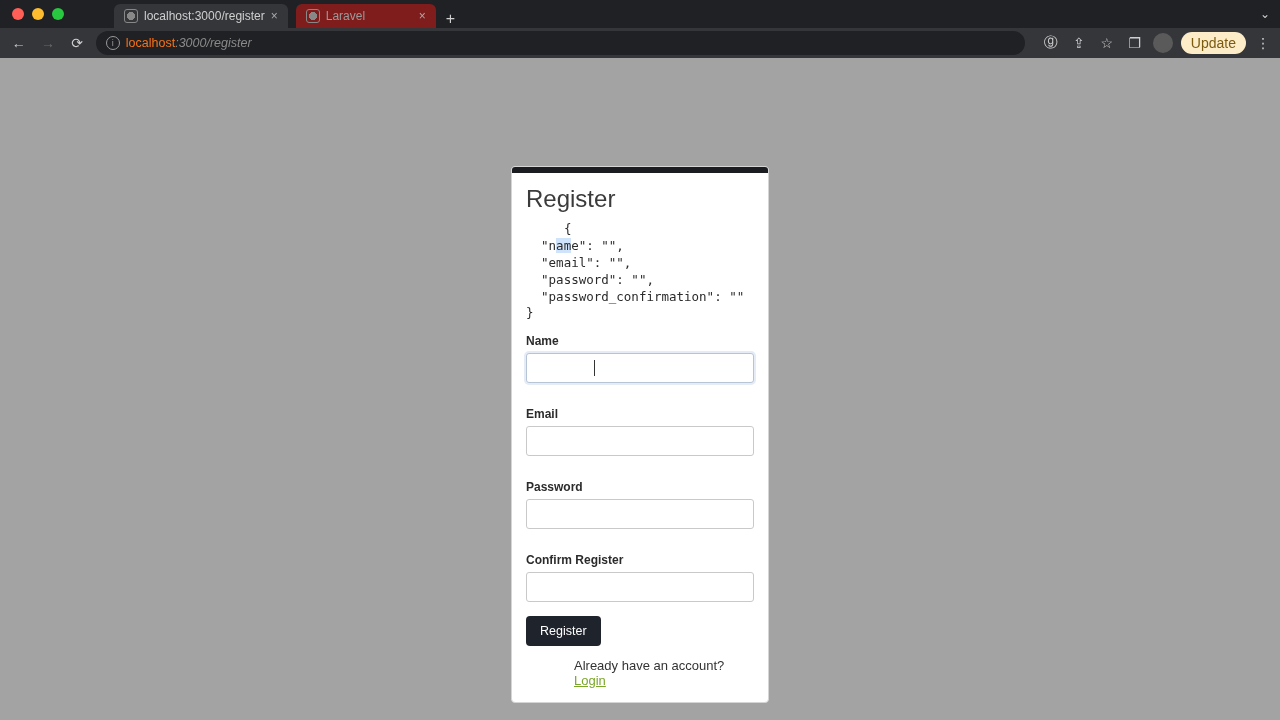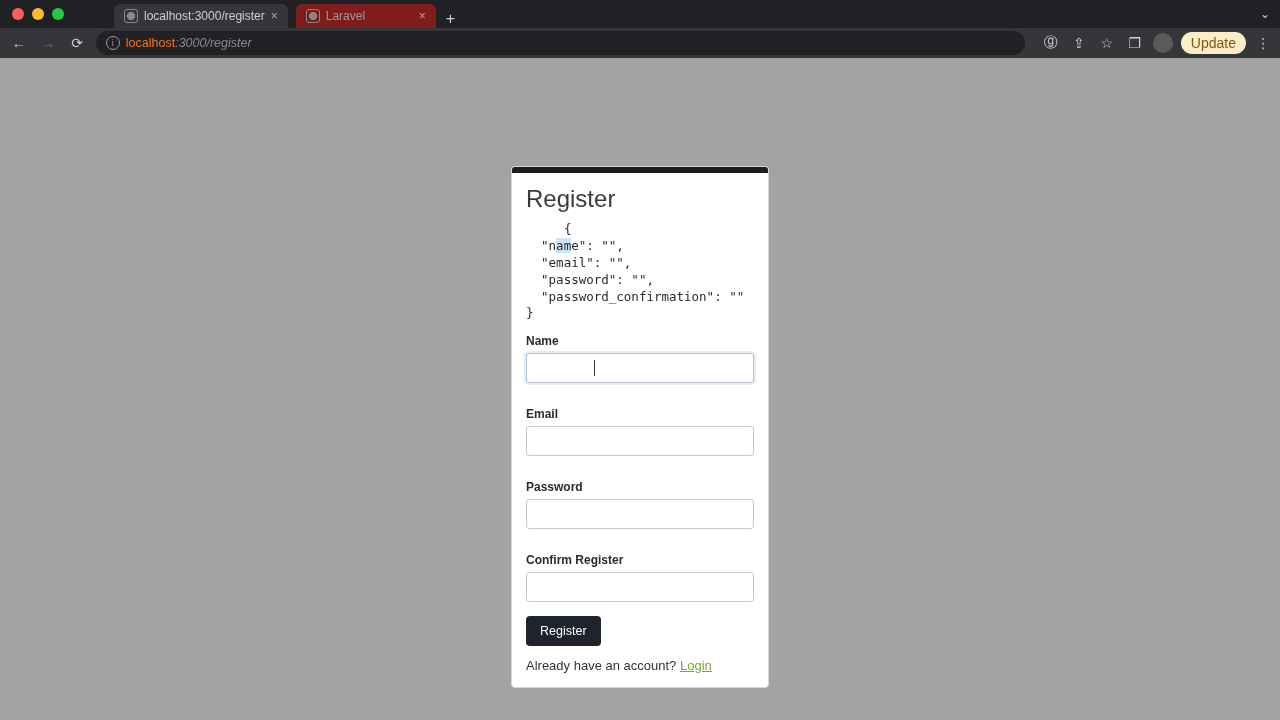--- a/index.html
+++ b/index.html
@@ -43,21 +43,21 @@
     .card-top { height: 6px; background: #1a1c21; }
     .card-body { padding: 12px 14px 14px 14px; }
     .card-title { font-size: 24px; font-weight: 400; color: #3b3b3b; margin-bottom: 8px; }
     .debug-json { font-family: ui-monospace, Menlo, Consolas, monospace; font-size: 12.5px; color: #2b2b2b; line-height: 1.35; white-space: pre; margin-bottom: 12px; }
     .highlight { background: #cfe3fb; }
     .field-label { font-size: 12px; font-weight: 700; color: #2b2b2b; display: block; margin-top: 24px; margin-bottom: 5px; }
     .field-label:first-of-type { margin-top: 10px; }
     .field-input { width: 100%; height: 30px; border: 1px solid #c9c9c9; border-radius: 3px; padding: 4px 8px; font-size: 13px; background: #fff; }
     .field-input.focused { border-color: #b7c4d6; box-shadow: 0 0 0 2px rgba(150,180,220,0.25); }
     .btn-primary { margin-top: 14px; background: #1f232b; color: #fff; border: none; border-radius: 4px; padding: 8px 14px; font-size: 12.5px; cursor: pointer; }
-    .already { font-size: 13px; color: #333; margin-top: 12px; }
+    .already { font-size: 13px; color: #333; margin-top: 12px; margin-left: 48px; }
     .already a { color: #7aa62a; text-decoration: underline; }
 
     
     .caret { display: inline-block; width: 1px; height: 16px; background: #333; vertical-align: middle; margin-left: 60px; }
   </style>
 </head>
 <body>
 
 <div class="titlebar">
   <div class="traffic-lights">

